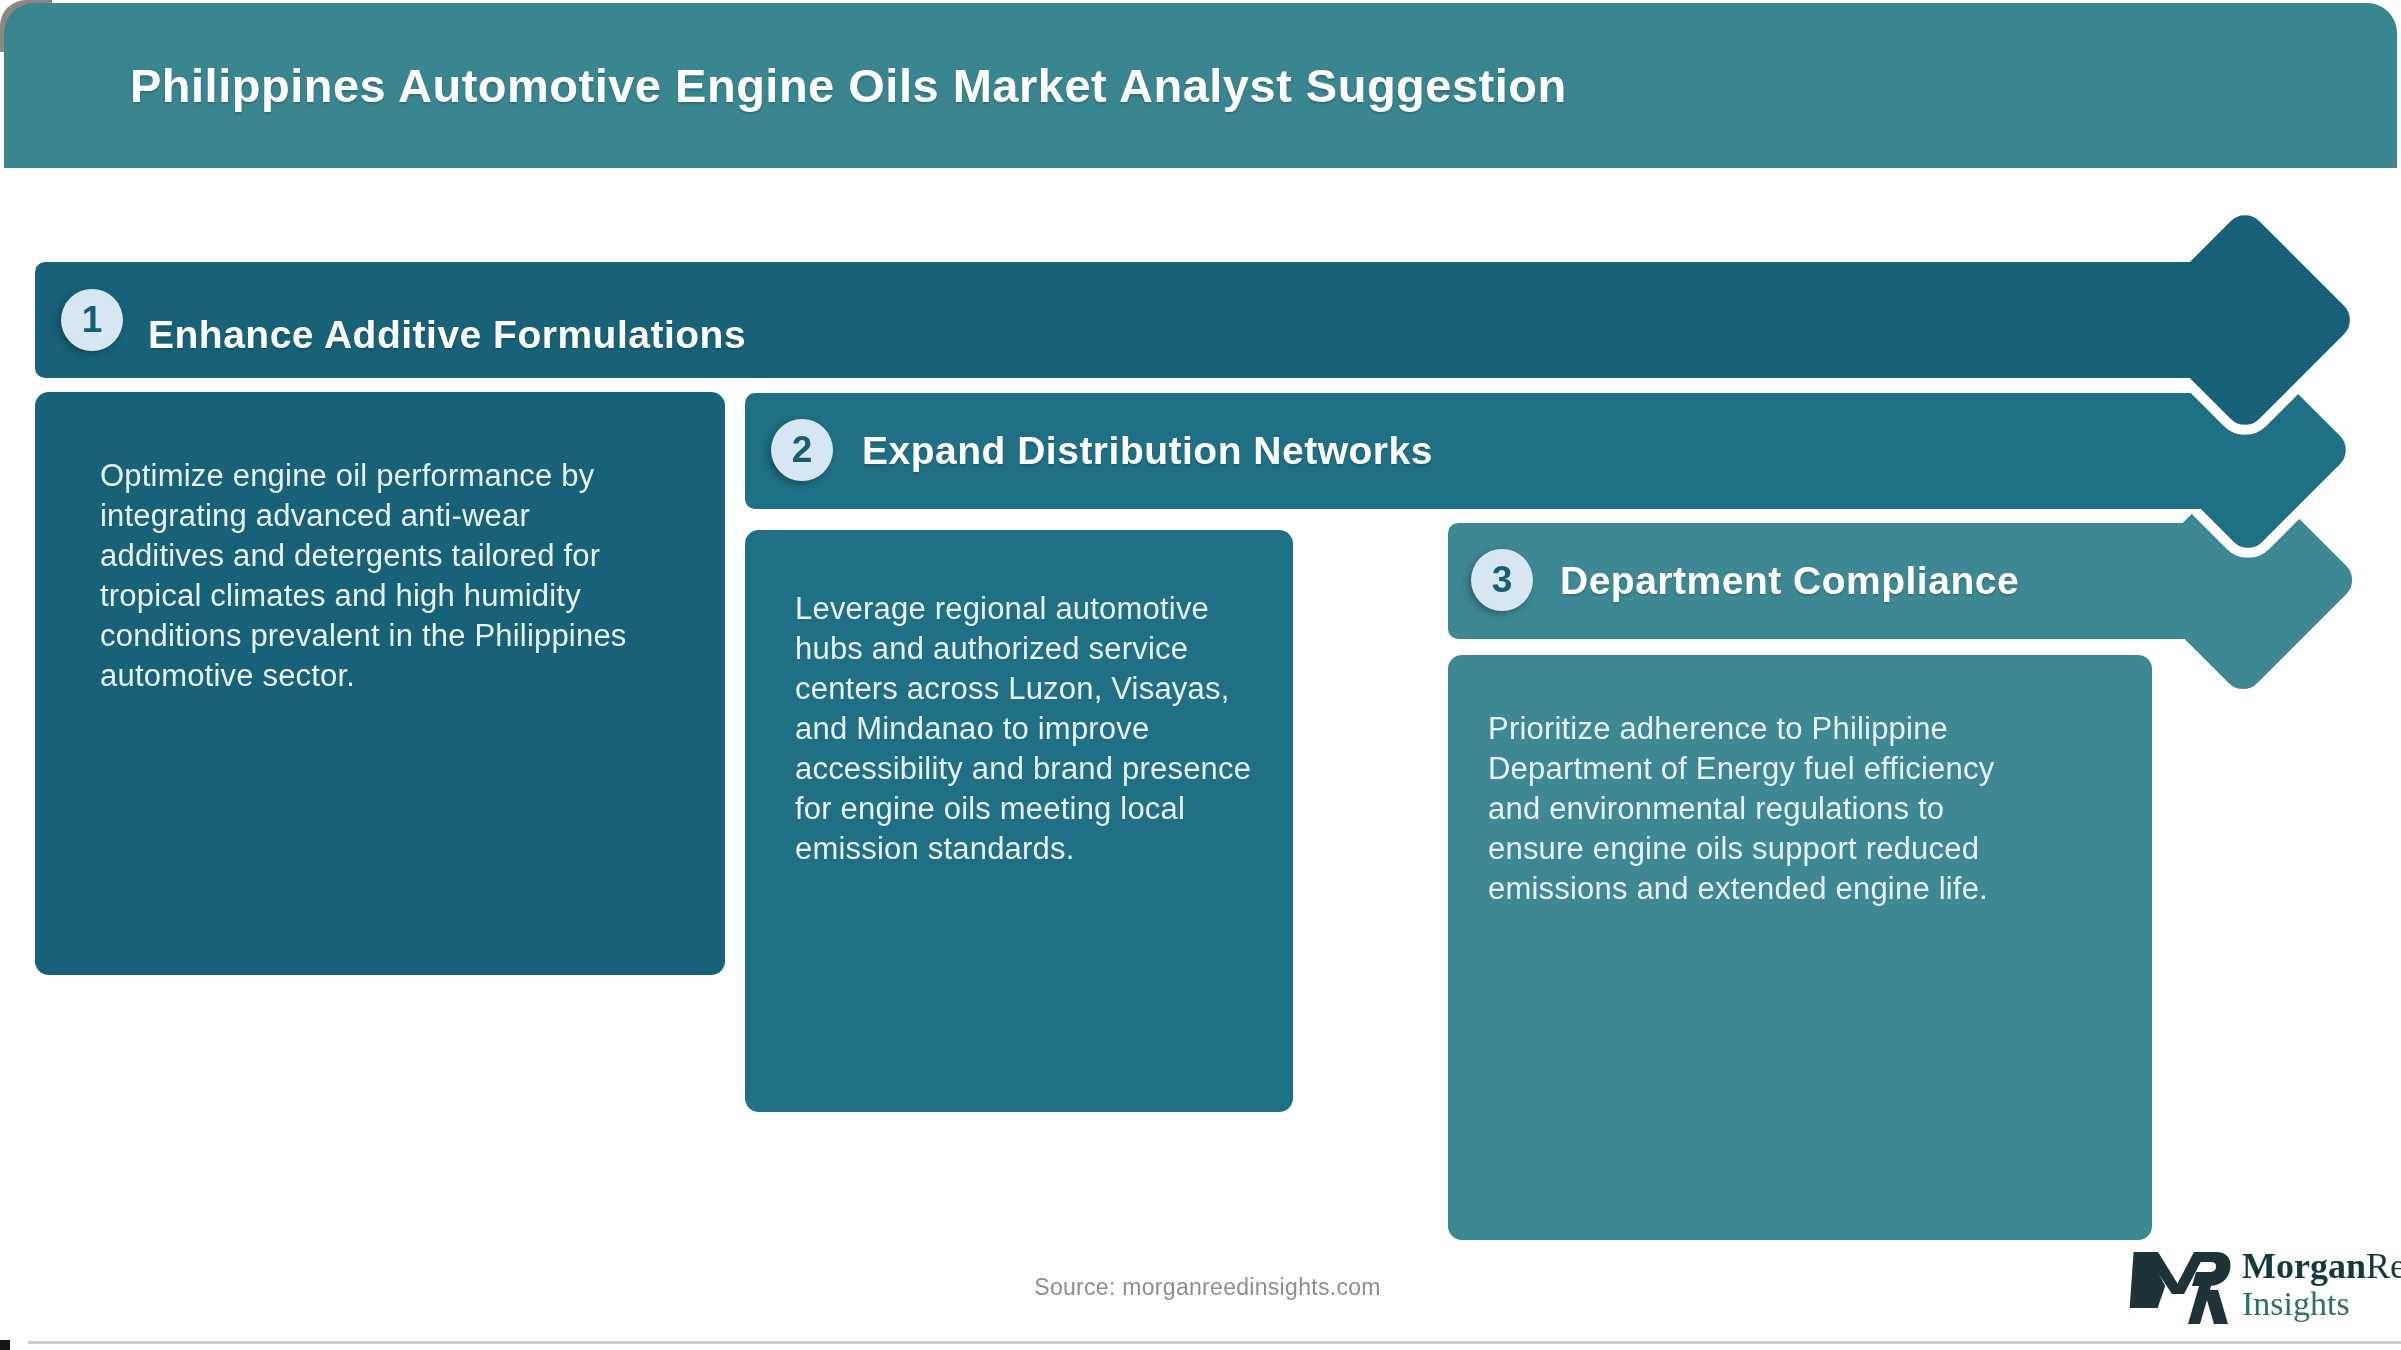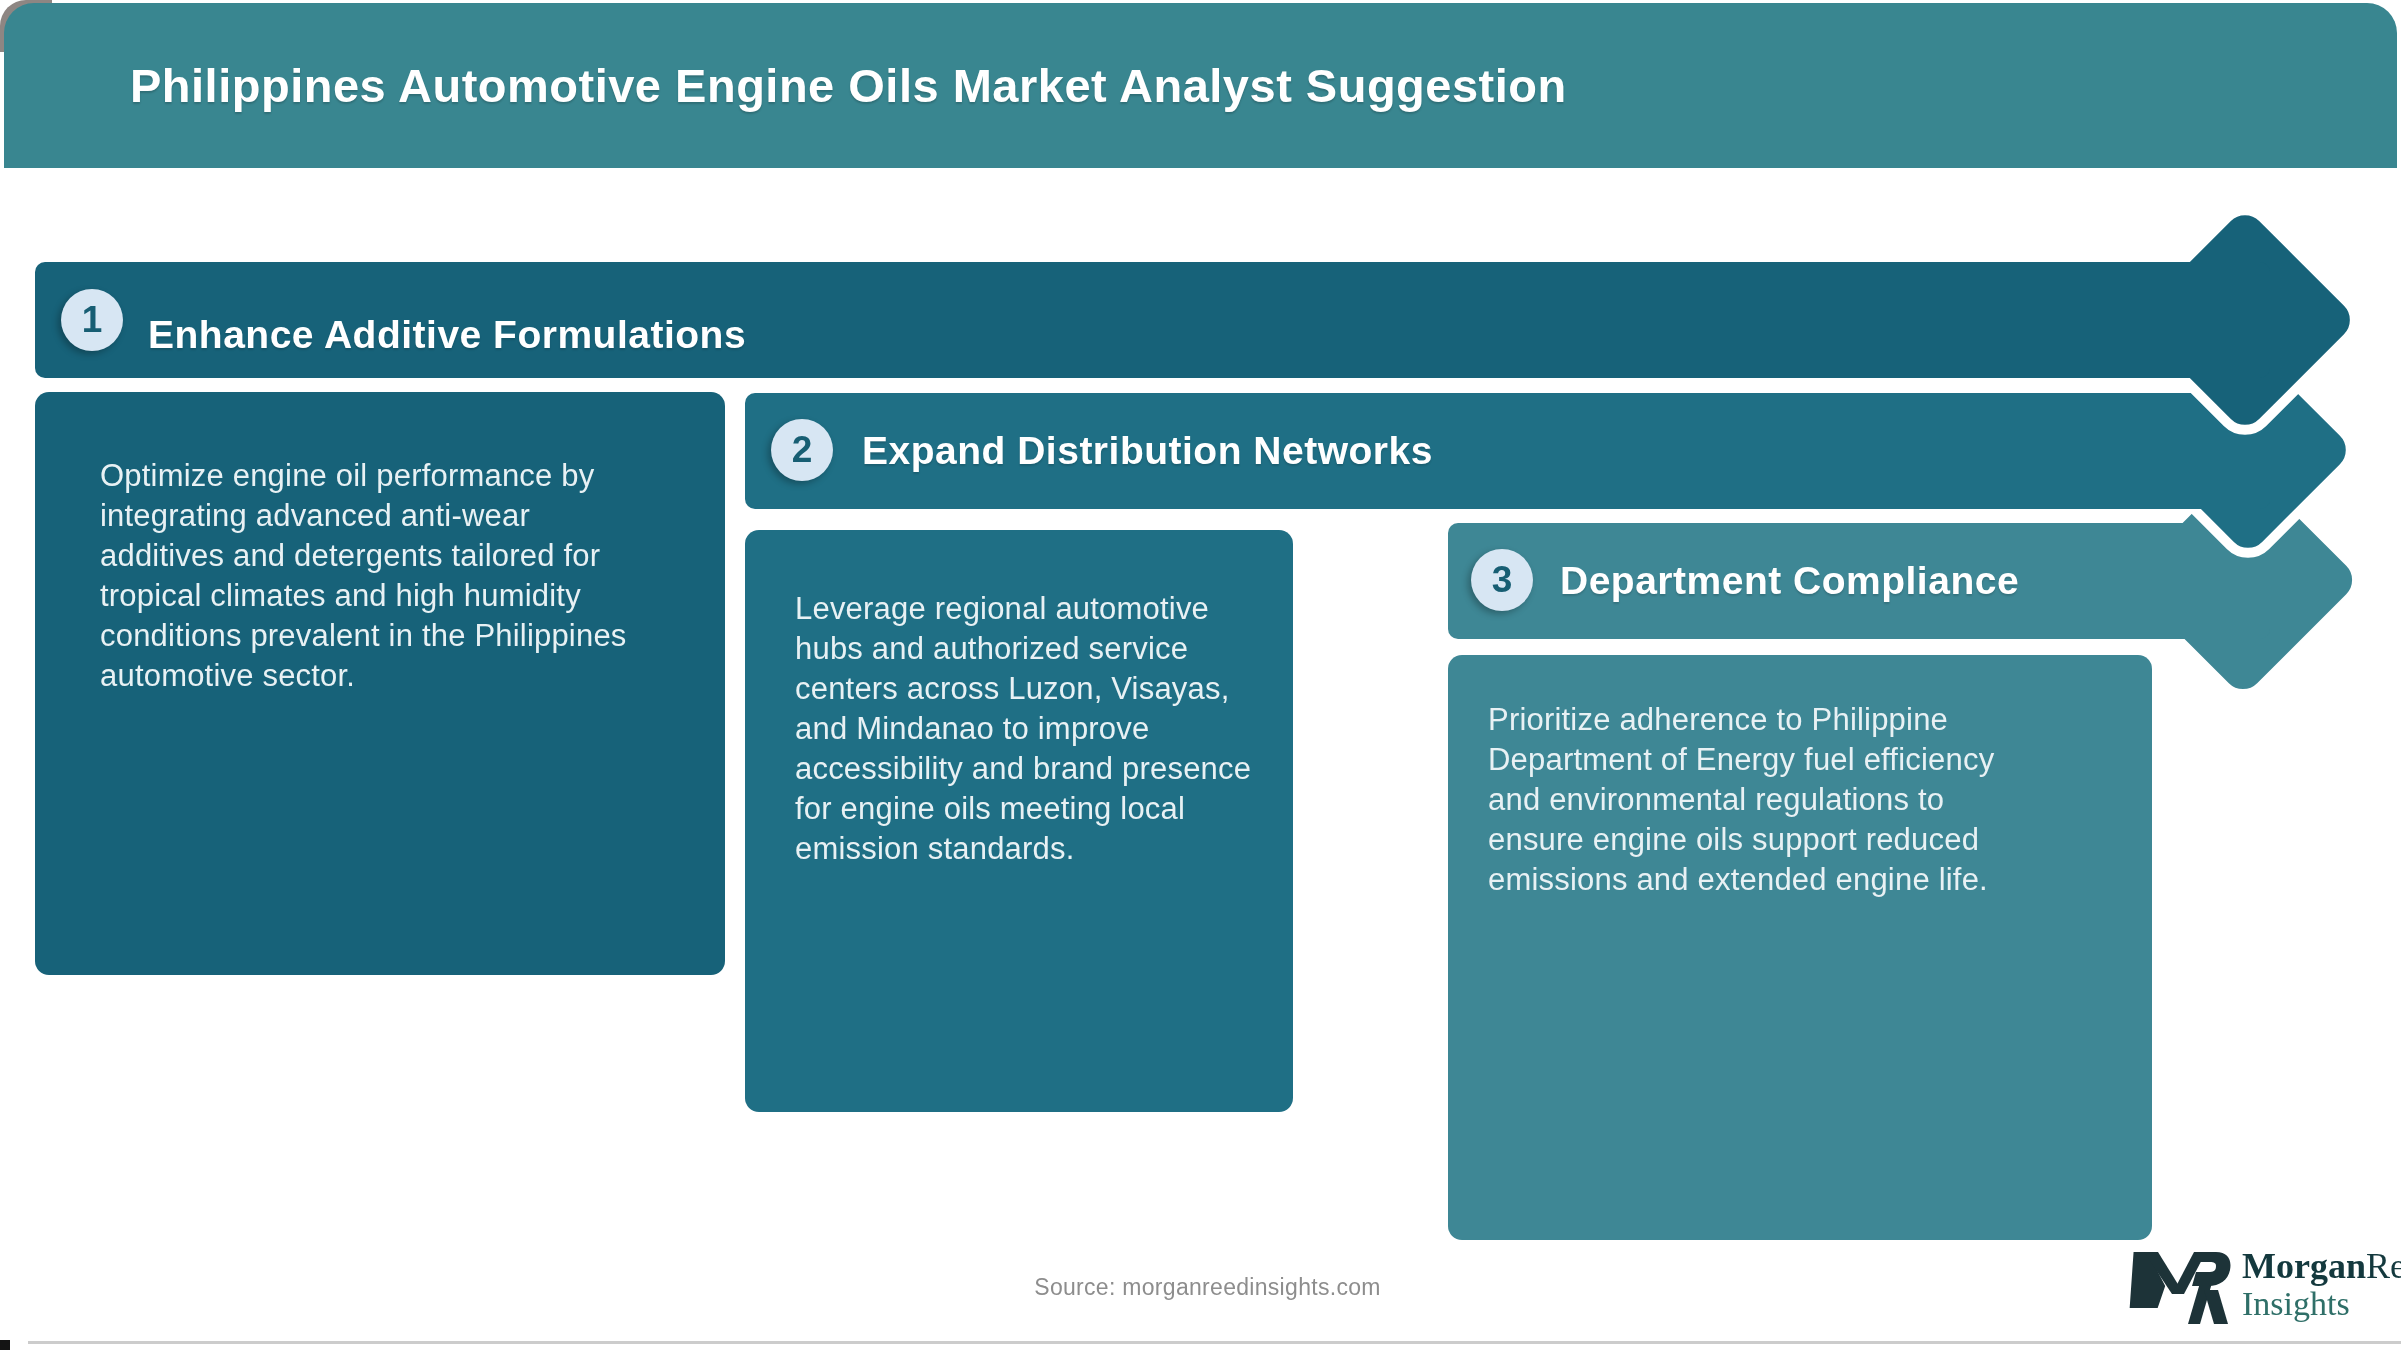--- a/index.html
+++ b/index.html
@@ -64,21 +64,21 @@
   
   .detail{
     position:absolute;border-radius:14px;z-index:1;
     color:#E8F1F4;font-size:31px;line-height:40px;letter-spacing:0.2px;
   }
   .detail-1{left:35px;top:392px;width:690px;height:583px;background:#176279;}
   .detail-1 .detail-text{padding:64px 40px 0 65px;max-width:540px;}
   .detail-2{left:745px;top:530px;width:548px;height:582px;background:#1F6F85;}
   .detail-2 .detail-text{padding:59px 40px 0 50px;max-width:545px;}
   .detail-3{left:1448px;top:655px;width:704px;height:585px;background:#3E8795;}
-  .detail-3 .detail-text{padding:45px 40px 0 40px;max-width:515px;}
+  .detail-3 .detail-text{padding:31px 40px 0 40px;max-width:515px;margin-top:23px;}
   
   .source{
     position:absolute;left:14px;right:0;top:1274px;text-align:center;
     font-size:23px;color:#8d8d8d;letter-spacing:0.3px;z-index:1;
   }
   .logo{
     position:absolute;left:2128px;top:1246px;display:flex;align-items:center;z-index:1;
   }
   .logo .mono{width:104px;height:78px;margin-right:10px;}
   .logo .words{display:flex;flex-direction:column;line-height:1.05;}

